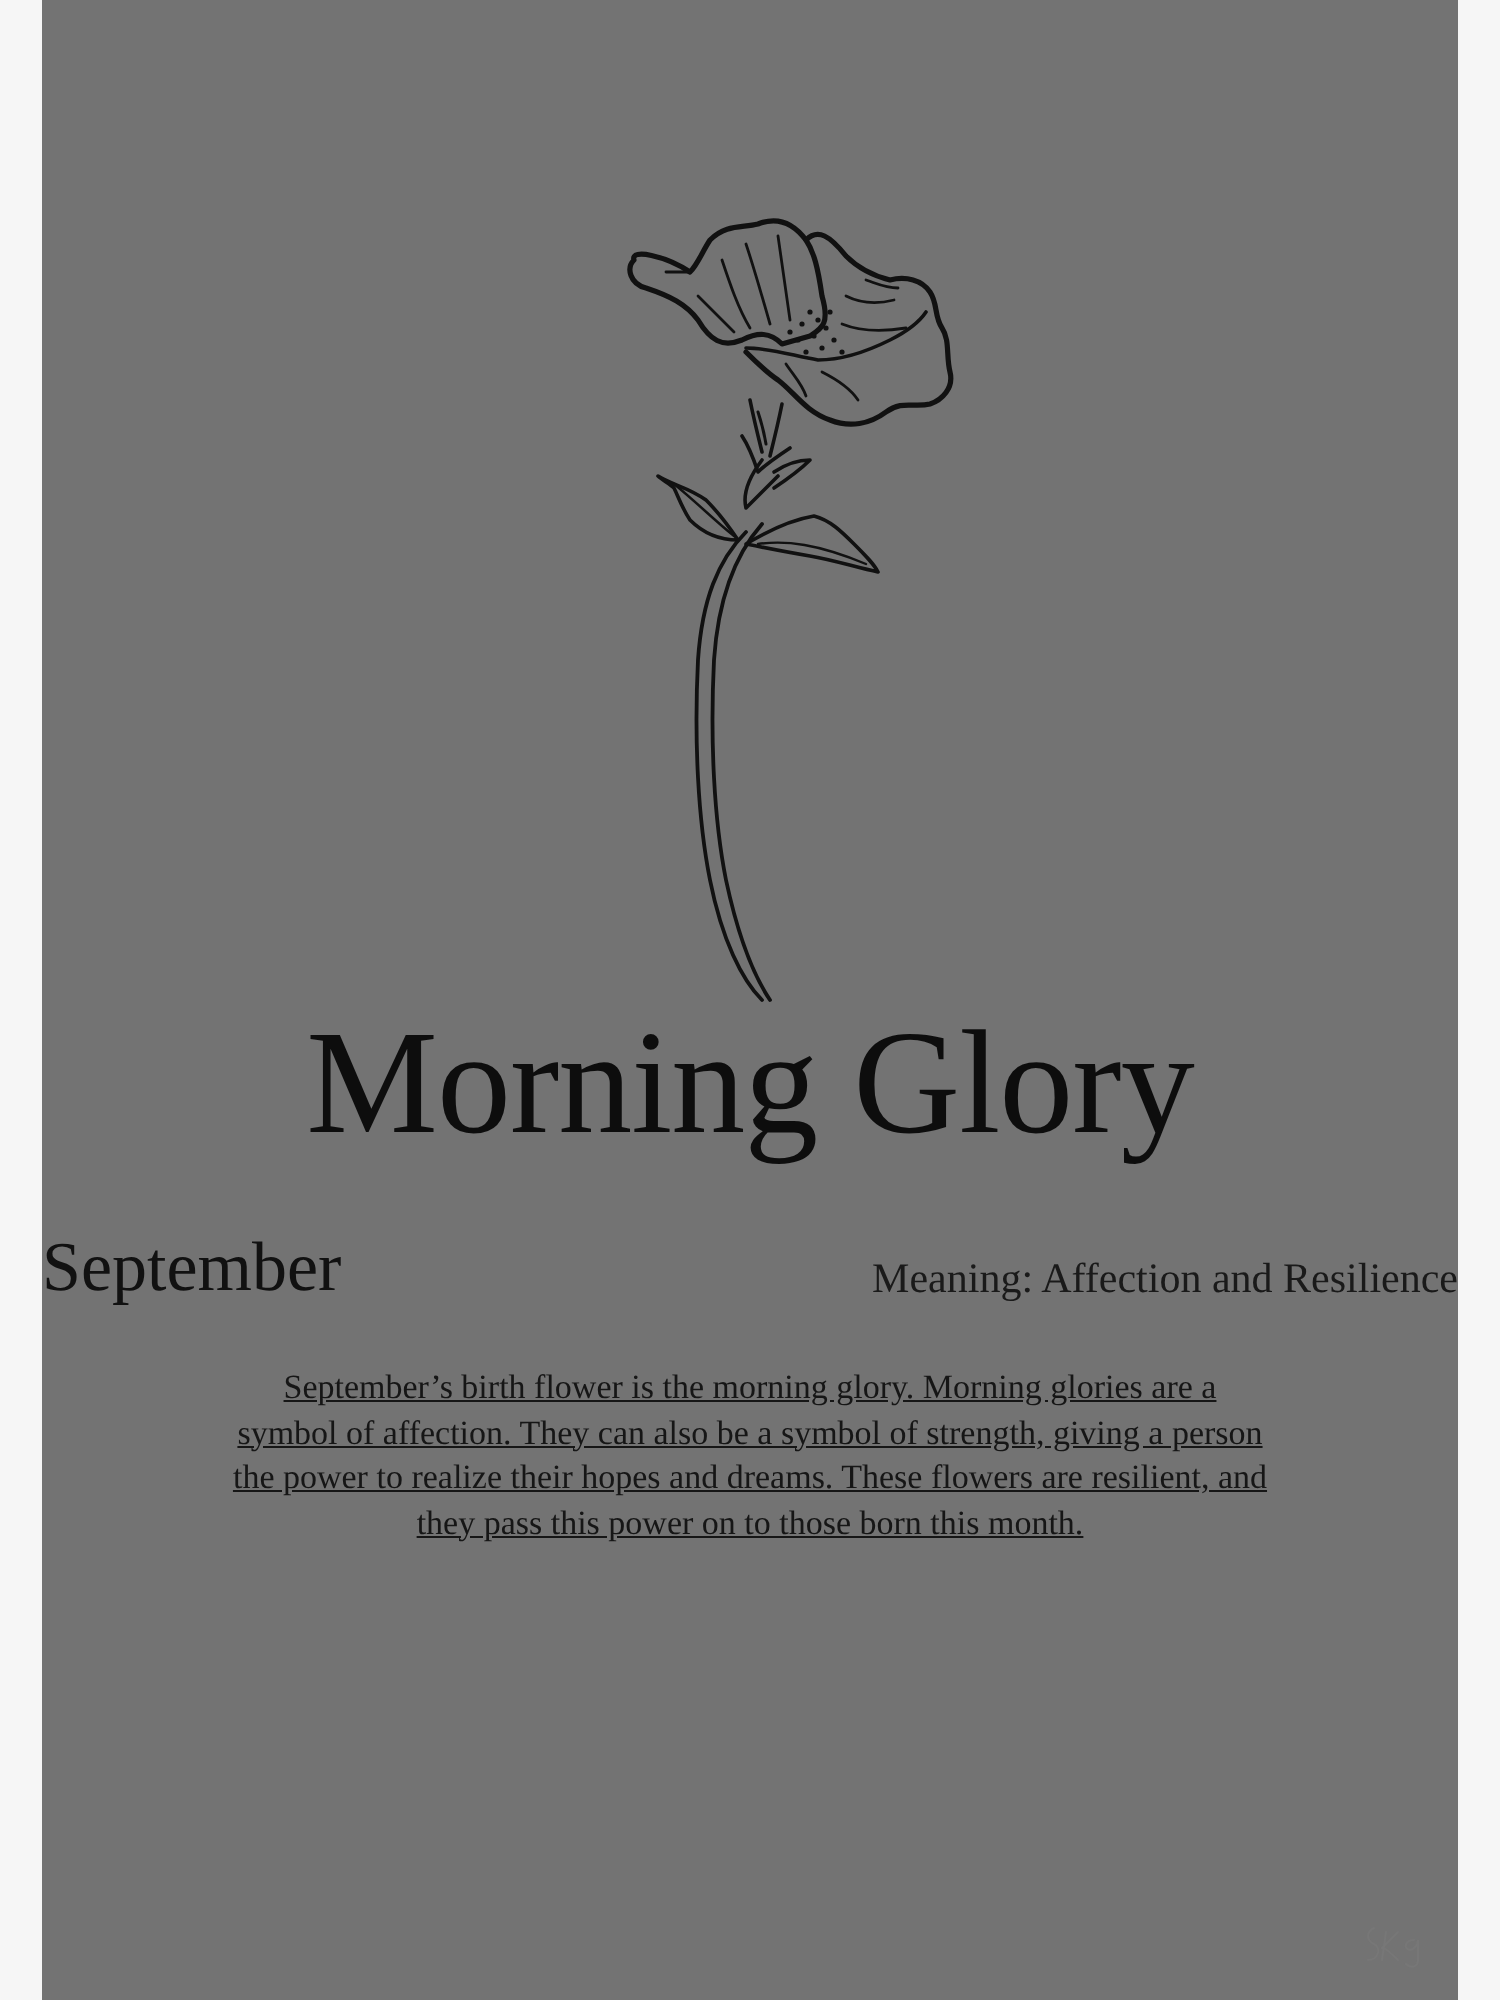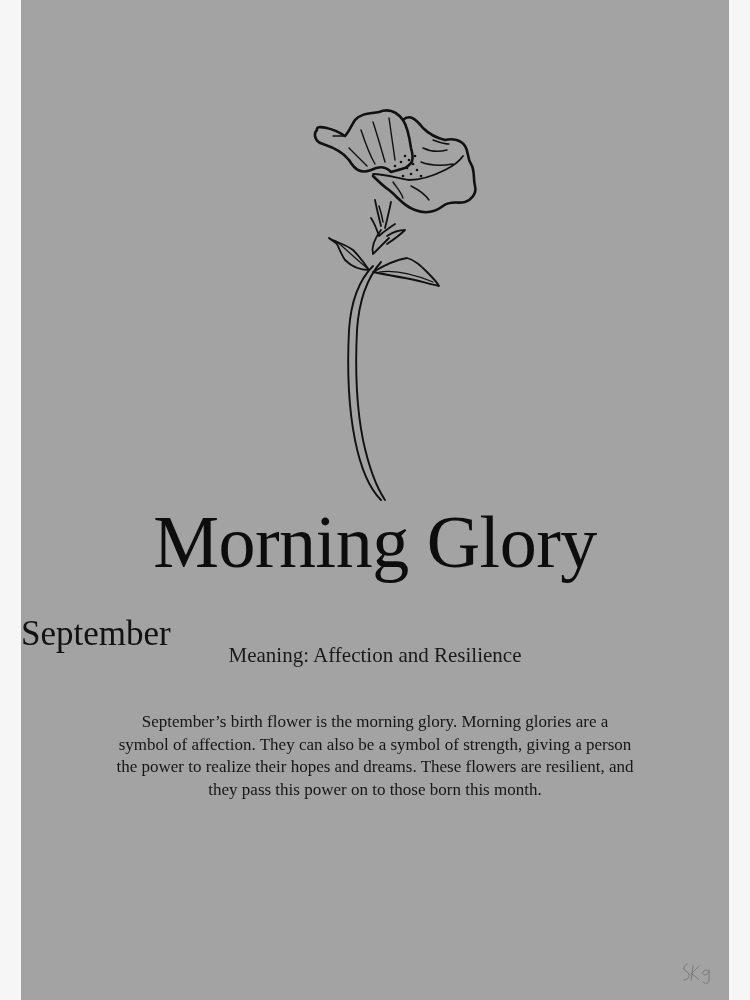--- a/index.html
+++ b/index.html
@@ -6,21 +6,21 @@
     body {
       width: 750px; height: 1000px;
       background: #f6f6f6;
       position: relative; overflow: hidden;
       font-family: "DejaVu Serif", "Liberation Serif", serif;
       color: #111;
     }
     .poster {
       position: absolute; left: 21px; top: 0;
       width: 708px; height: 1000px;
-      background: #a3a3a3;
+      background: #737373;
     }
     .flower {
       position: absolute; left: 272px; top: 90px;
       width: 220px; height: 420px;
     }
     .title {
       position: absolute; left: 0; width: 708px; top: 500px;
       text-align: center;
       font-family: "Liberation Serif", "DejaVu Serif", serif;
       font-size: 74px; line-height: 84px;
@@ -29,35 +29,35 @@
     }
     .month {
       position: absolute; left: 0; width: 708px; top: 592px;
       text-align: left;
       font-family: "Liberation Serif", "DejaVu Serif", serif;
       font-size: 35px; line-height: 44px;
       color: #111;
       margin-top: 20px;
     }
     .meaning {
-      position: absolute; left: 0; width: 708px; top: 640px;
-      text-align: center;
+      position: absolute; left: 0; width: 708px; top: 624px;
+      text-align: right;
       font-family: "Liberation Serif", "DejaVu Serif", serif;
       font-size: 21px; line-height: 30px;
       color: #1a1a1a;
     }
     .para {
       position: absolute; left: 95px; width: 518px;
       text-align: center;
       font-family: "Liberation Serif", "DejaVu Serif", serif;
       font-size: 17px; line-height: 22.5px;
       color: #161616;
       margin: 0;
     }
-    .para1 { top: 711px; }
+    .para1 { top: 683px; text-decoration: underline; }
     .para2 { top: 790px; }
     .signature {
       position: absolute; left: 658px; top: 960px;
       width: 36px; height: 26px;
     }
   </style>
 </head>
 <body>
 
 <div class="poster">

